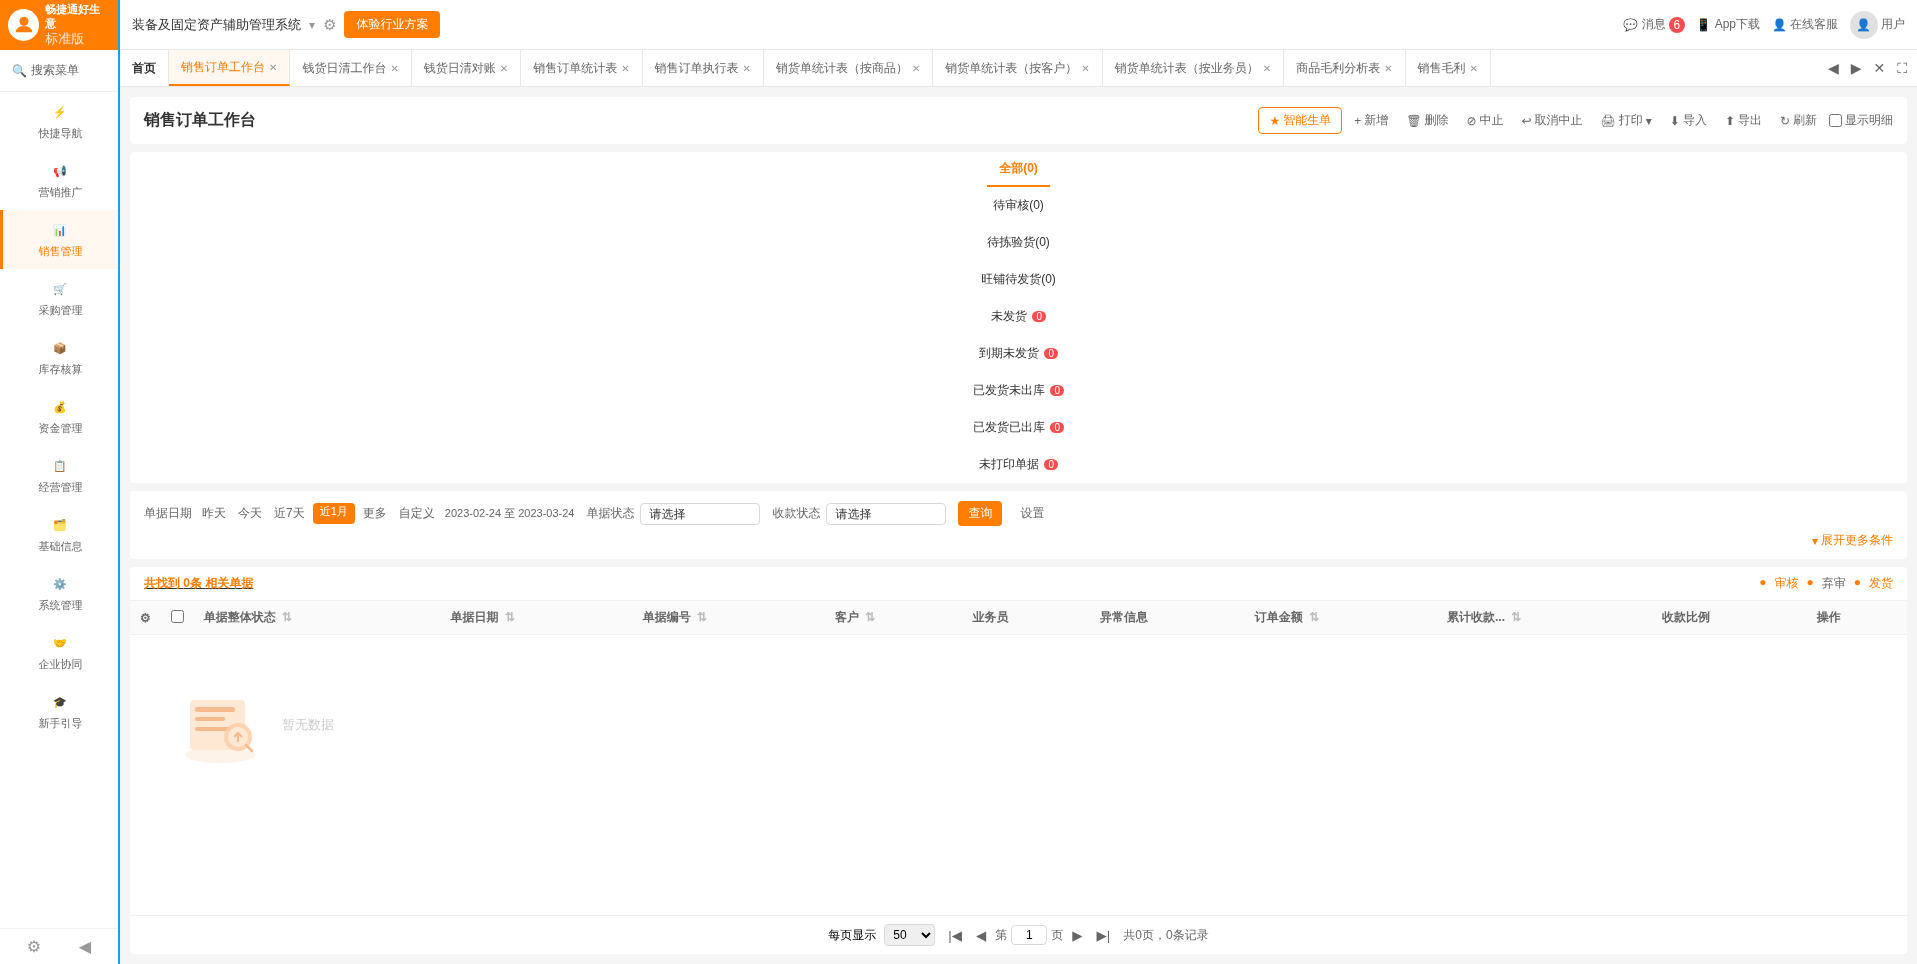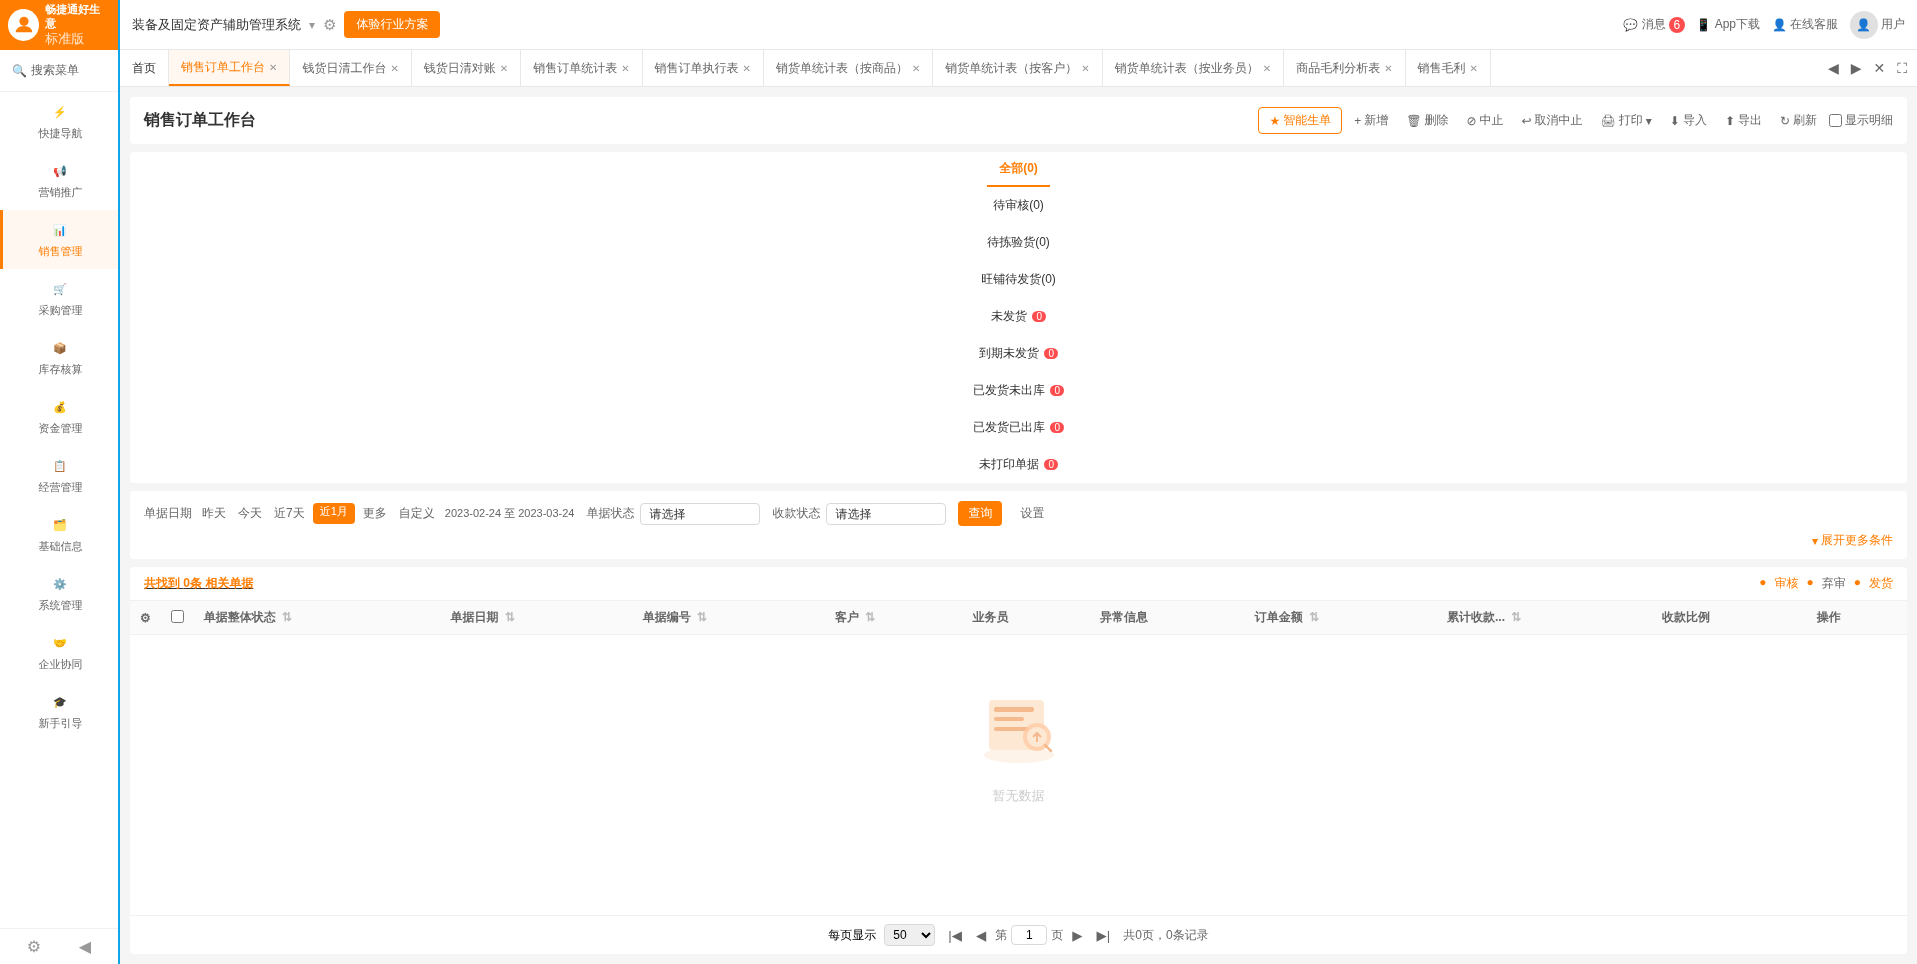--- a/index.html
+++ b/index.html
@@ -27,21 +27,21 @@
     .topbar-btn { background: #ff7d00; color: #fff; border: none; border-radius: 4px; padding: 5px 12px; cursor: pointer; font-size: 12px; }
     .topbar-actions { display: flex; align-items: center; gap: 12px; color: #666; }
     .topbar-actions span { cursor: pointer; display: flex; align-items: center; gap: 3px; font-size: 12px; }
     .badge { background: #ff4d4f; color: #fff; border-radius: 50%; width: 16px; height: 16px; font-size: 10px; display: inline-flex; align-items: center; justify-content: center; }
     .user-avatar { width: 28px; height: 28px; border-radius: 50%; background: #e0e0e0; display: flex; align-items: center; justify-content: center; color: #999; }
 
     
     .tabbar { background: #fff; border-bottom: 1px solid #e8e8e8; display: flex; align-items: center; flex-shrink: 0; overflow: hidden; }
     .tab { display: flex; align-items: center; padding: 0 12px; height: 36px; font-size: 12px; cursor: pointer; color: #666; border-right: 1px solid #e8e8e8; white-space: nowrap; gap: 4px; flex-shrink: 0; }
     .tab.active { background: #fff7f0; color: #ff7d00; border-bottom: 2px solid #ff7d00; }
-    .tab.home { color: #333; font-weight: normal; }
+    .tab.home { color: #333; font-weight: bold; }
     .tab-close { color: #999; font-size: 10px; }
     .tabbar-nav { display: flex; align-items: center; padding: 0 6px; gap: 4px; margin-left: auto; }
     .tabbar-nav button { background: none; border: none; cursor: pointer; color: #666; font-size: 14px; padding: 2px 4px; }
 
     
     .content { flex: 1; display: flex; flex-direction: column; overflow: hidden; background: #f5f5f5; padding: 10px; gap: 8px; }
 
     
     .page-header { background: #fff; border-radius: 4px; padding: 10px 14px; display: flex; align-items: center; justify-content: space-between; }
     .page-title { font-size: 16px; font-weight: bold; color: #333; }
@@ -80,21 +80,21 @@
     .batch-btn.orange { color: #ff7d00; }
 
     
     .data-table { width: 100%; border-collapse: collapse; font-size: 12px; }
     .data-table th { background: #fafafa; color: #666; padding: 8px 10px; text-align: left; border-bottom: 1px solid #f0f0f0; white-space: nowrap; cursor: pointer; }
     .data-table .sort-icon { color: #bbb; margin-left: 3px; }
     .col-checkbox { width: 30px; text-align: center; }
     .col-settings { width: 30px; text-align: center; }
 
     
-    .empty-state { flex: 1; display: flex; flex-direction: column; align-items: center; justify-content: space-between; color: #ccc; gap: 12px; padding: 40px; }
+    .empty-state { flex: 1; display: flex; flex-direction: row; align-items: center; justify-content: flex-start; color: #ccc; gap: 12px; padding: 40px; }
     .empty-icon { width: 100px; height: 100px; position: relative; }
     .empty-text { font-size: 13px; color: #ccc; }
 
     
     .table-footer { padding: 8px 14px; border-top: 1px solid #f0f0f0; display: flex; align-items: center; justify-content: center; gap: 8px; }
     .page-size-select { border: 1px solid #d9d9d9; border-radius: 4px; padding: 2px 4px; font-size: 12px; }
     .pagination { display: flex; align-items: center; gap: 4px; color: #666; font-size: 12px; }
     .pagination button { background: none; border: none; cursor: pointer; color: #666; padding: 2px 5px; }
     .pagination input { width: 36px; border: 1px solid #d9d9d9; border-radius: 4px; padding: 2px 4px; text-align: center; font-size: 12px; }
     .total-info { color: #666; font-size: 12px; }

